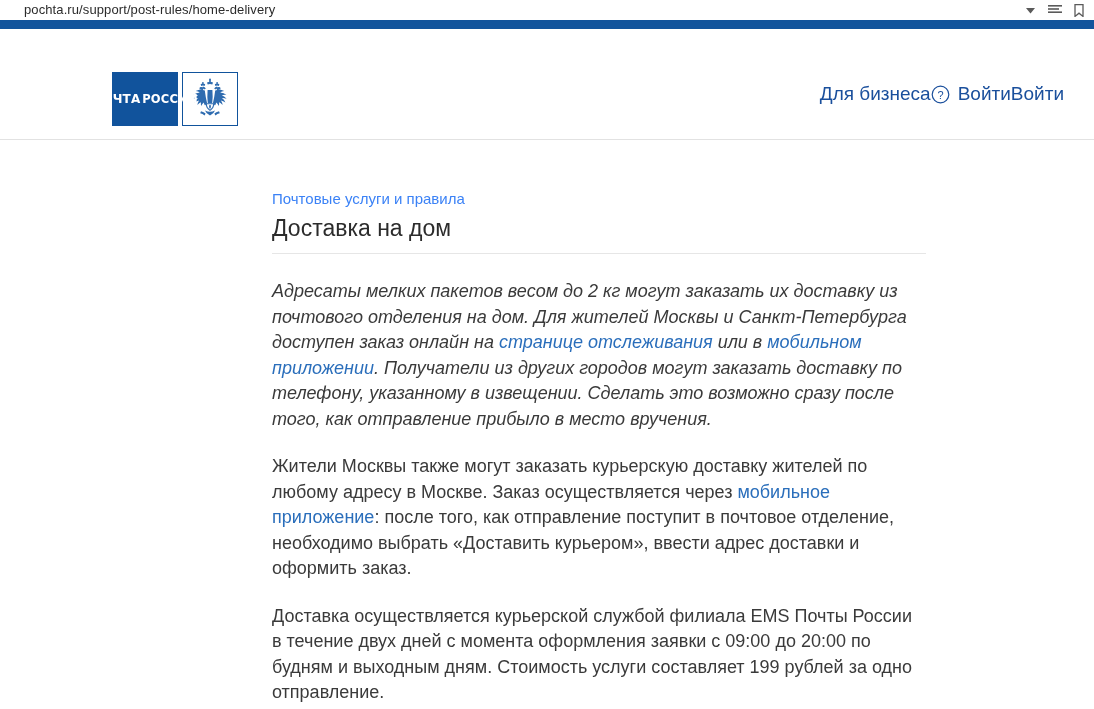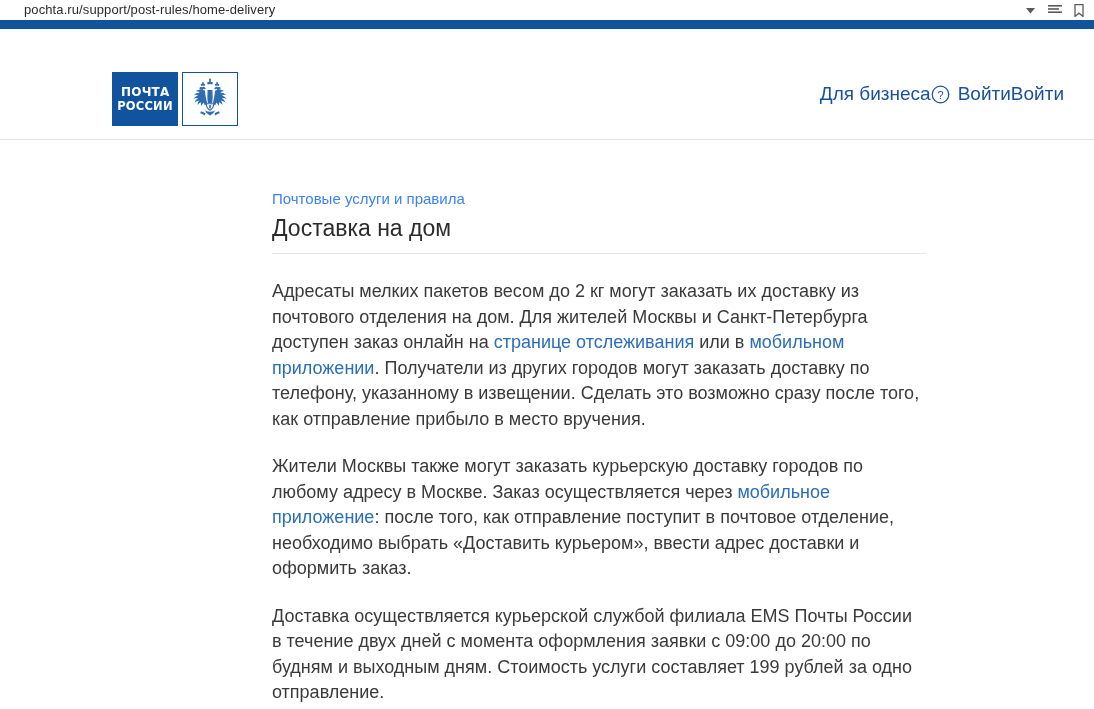--- a/index.html
+++ b/index.html
@@ -66,21 +66,21 @@
     left: 112px;
     top: 43px;
     display: flex;
     align-items: stretch;
     height: 54px;
   }
   .logo-word {
     width: 66px;
     background: #11539c;
     display: flex;
-    flex-direction: column;
+    flex-direction: row;
     align-items: center;
     justify-content: center;
     box-sizing: border-box;
   }
   .logo-word span {
     color: #ffffff;
     font-family: "DejaVu Sans", sans-serif;
     font-weight: bold;
     font-size: 12.5px;
     letter-spacing: 0.2px;
@@ -149,21 +149,21 @@
     border-top: 1px solid #e6e6e6;
     margin: 11px 0 0 0;
     width: 100%;
   }
   .article p {
     font-size: 18px;
     line-height: 25.5px;
     color: #3a3a3a;
     margin: 0 0 22px 0;
   }
-  .article p:first-of-type { margin-top: 25px; }
+  .article p:first-of-type { margin-top: 25px; font-style: italic; }
   .article a.inline-link {
     color: #2a6ebb;
     text-decoration: none;
     cursor: pointer;
   }
 </style>
 </head>
 <body>
 
 <div class="browser-bar">
@@ -252,18 +252,18 @@
   <article class="article">
 
     <a class="breadcrumb">Почтовые услуги и правила</a>
 
     <h1 class="page-title">Доставка на дом</h1>
     <hr class="title-rule">
 
     <p><span>Адресаты мелких пакетов весом до 2 кг могут заказать их доставку из почтового отделения на дом. Для жителей Москвы и Санкт-Петербурга доступен заказ онлайн на </span><a class="inline-link">странице отслеживания</a><span> или в </span><a class="inline-link">мобильном приложении</a><span>. Получатели из других  городов могут заказать доставку по телефону, указанному в извещении. Сделать это возможно сразу после того, как отправление прибыло в место вручения.</span></p>
 
 
-    <p><span>Жители Москвы также могут заказать курьерскую доставку городов по любому адресу в Москве. Заказ осуществляется через </span><a class="inline-link">мобильное приложение</a><span>: после того, как отправление поступит в почтовое отделение, необходимо выбрать «Доставить курьером», ввести адрес доставки и оформить заказ.</span></p>
+    <p><span>Жители Москвы также могут заказать курьерскую доставку жителей по любому адресу в Москве. Заказ осуществляется через </span><a class="inline-link">мобильное приложение</a><span>: после того, как отправление поступит в почтовое отделение, необходимо выбрать «Доставить курьером», ввести адрес доставки и оформить заказ.</span></p>
 
     <p>Доставка осуществляется курьерской службой филиала EMS Почты России в течение двух дней с момента оформления заявки с 09:00 до 20:00 по будням и выходным дням. Стоимость услуги составляет 199 рублей за одно отправление.</p>
 
   </article>
 </main>
 
 </body></html>

